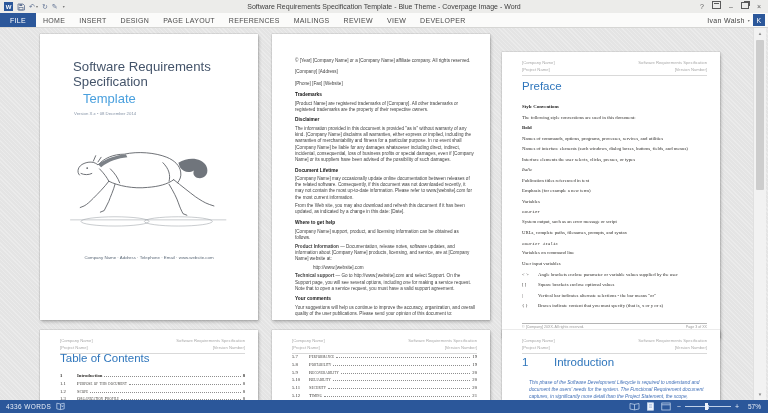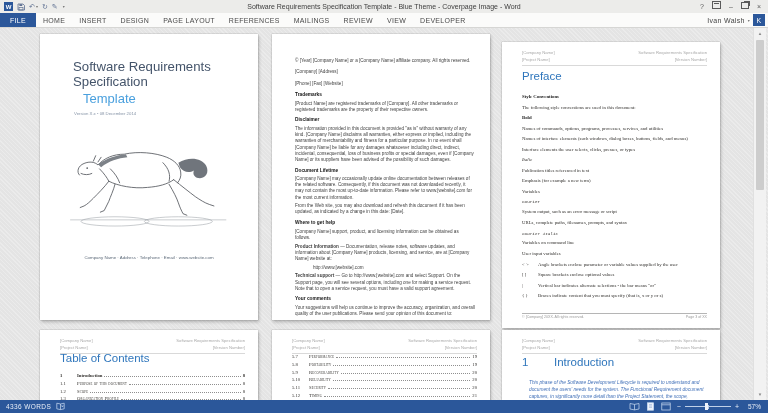--- a/index.html
+++ b/index.html
@@ -28,21 +28,21 @@
   .acc-dd{font-size:4px;color:#777;}
   .avatar{width:12px;height:12px;background:#2b579a;color:#fff;font-size:7px;display:flex;align-items:center;justify-content:center;}
 
   
   .docarea{position:absolute;top:28px;left:0;right:0;height:372px;overflow:hidden;
     background:#e4e4e4;
     background-image:repeating-linear-gradient(45deg,rgba(255,255,255,.25) 0 1px,transparent 1px 3px);}
   .page{position:absolute;width:218px;height:286px;background:#fff;overflow:hidden;box-shadow:0 0 1px rgba(0,0,0,.4),1px 2px 3px rgba(0,0,0,.22);}
   .p1{left:40px;top:6px;}
   .p2{left:272px;top:6px;}
-  .p3{left:502px;top:14px;}
+  .p3{left:502px;top:24px;}
   .p4{left:40px;top:302px;}
   .p5{left:272px;top:302px;}
   .p6{left:502px;top:302px;}
 
   
   .cover-title{position:absolute;left:33px;top:25px;width:162px;font-size:13.2px;line-height:1.14;color:#44546a;}
   .cover-sub{position:absolute;left:43px;top:57px;font-size:13px;color:#4aa0de;}
   .cover-version{position:absolute;left:34px;top:77px;font-size:4.3px;color:#8593a6;}
   .horse{position:absolute;left:24px;top:96px;}
   .cover-company{position:absolute;left:0;right:0;top:221px;text-align:center;font-size:4.4px;color:#5e6b7a;}

